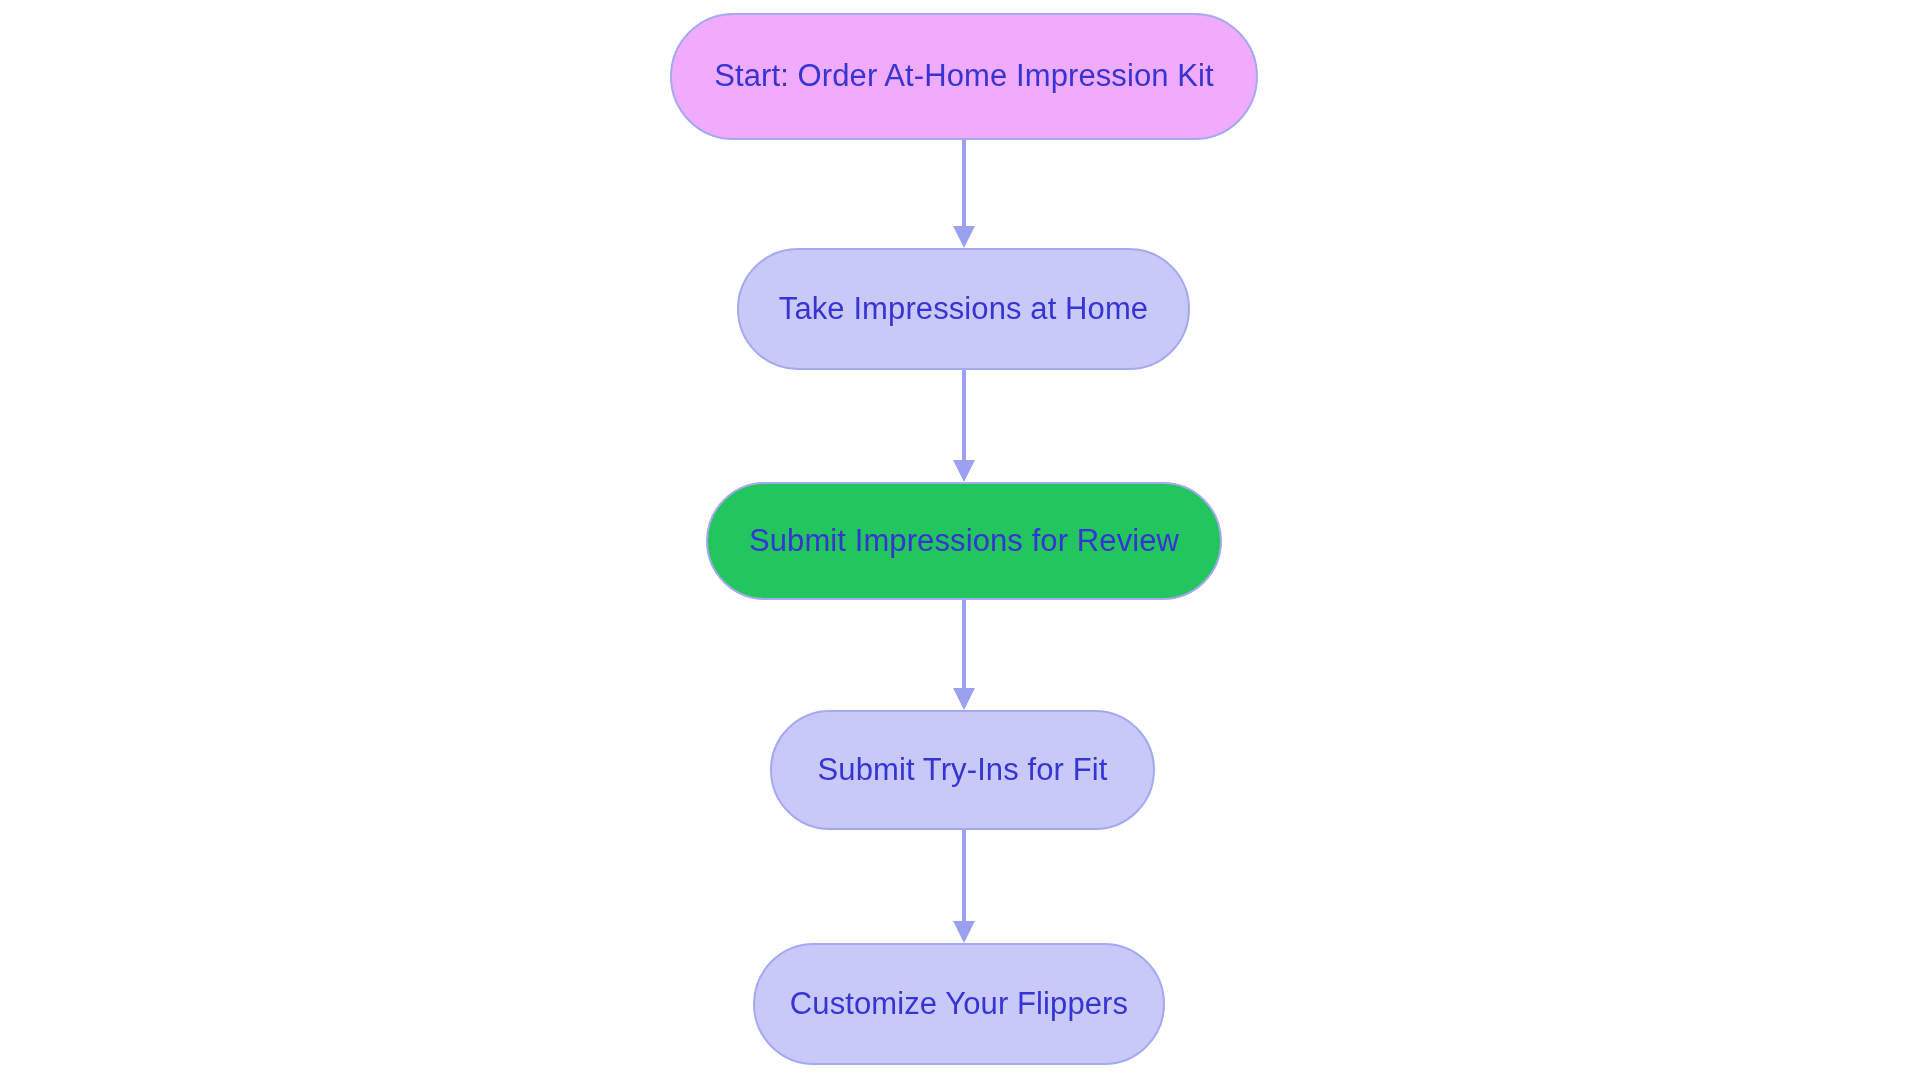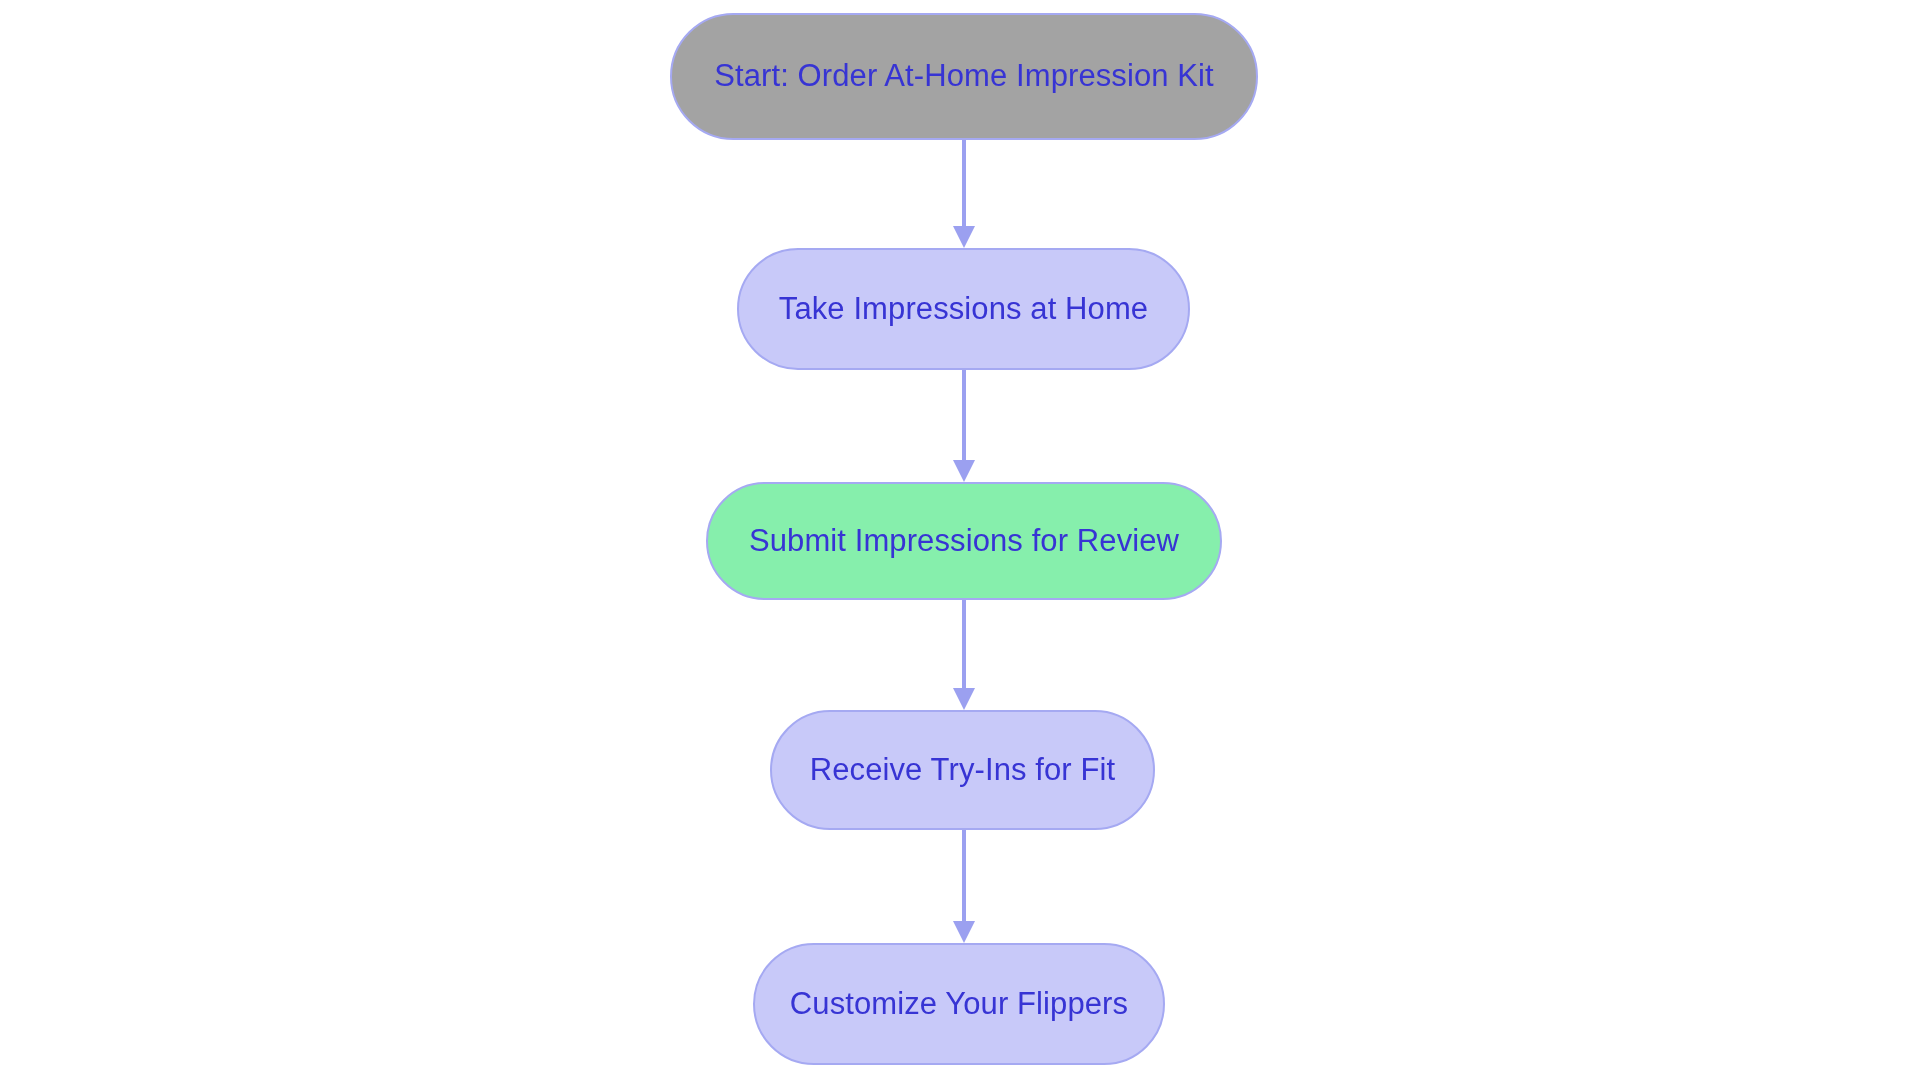--- a/index.html
+++ b/index.html
@@ -71,30 +71,30 @@
         <line x1="964" y1="600" x2="964" y2="688" stroke="#9ba0f0" stroke-width="4"></line>
         <polygon points="953,688 975,688 964,710" fill="#9ba0f0"></polygon>
       </g>
       <g>
         <line x1="964" y1="830" x2="964" y2="921" stroke="#9ba0f0" stroke-width="4"></line>
         <polygon points="953,921 975,921 964,943" fill="#9ba0f0"></polygon>
       </g>
     </svg>
 
   <div id="flow-nodes">
-      <div class="flow-node" style="left: 670px; top: 13px; width: 588px; height: 127px; background: #a3a3a3; border-color: rgb(165, 169, 242);">
+      <div class="flow-node" style="left: 670px; top: 13px; width: 588px; height: 127px; background: #f0abfc; border-color: rgb(165, 169, 242);">
         <span class="flow-node-label" style="color: rgb(55, 52, 212); font-size: 31px;">Start: Order At-Home Impression Kit</span>
       </div>
       <div class="flow-node" style="left: 737px; top: 248px; width: 453px; height: 122px; background: rgb(200, 201, 249); border-color: rgb(165, 169, 242);">
         <span class="flow-node-label" style="color: rgb(55, 52, 212); font-size: 31px; text-align: right;">Take Impressions at Home</span>
       </div>
-      <div class="flow-node" style="left: 706px; top: 482px; width: 516px; height: 118px; background: #86efac; border-color: rgb(165, 169, 242);">
+      <div class="flow-node" style="left: 706px; top: 482px; width: 516px; height: 118px; background: #22c55e; border-color: rgb(165, 169, 242);">
         <span class="flow-node-label" style="color: rgb(55, 52, 212); font-size: 31px;">Submit Impressions for Review</span>
       </div>
       <div class="flow-node" style="left: 770px; top: 710px; width: 385px; height: 120px; background: rgb(200, 201, 249); border-color: rgb(165, 169, 242);">
-        <span class="flow-node-label" style="color: rgb(55, 52, 212); font-size: 31px;">Receive Try-Ins for Fit</span>
+        <span class="flow-node-label" style="color: rgb(55, 52, 212); font-size: 31px;">Submit Try-Ins for Fit</span>
       </div>
       <div class="flow-node" style="left: 753px; top: 943px; width: 412px; height: 122px; background: rgb(200, 201, 249); border-color: rgb(165, 169, 242);">
         <span class="flow-node-label" style="color: rgb(55, 52, 212); font-size: 31px;">Customize Your Flippers</span>
       </div>
     </div>
 
 </div>
 
 </body></html>

